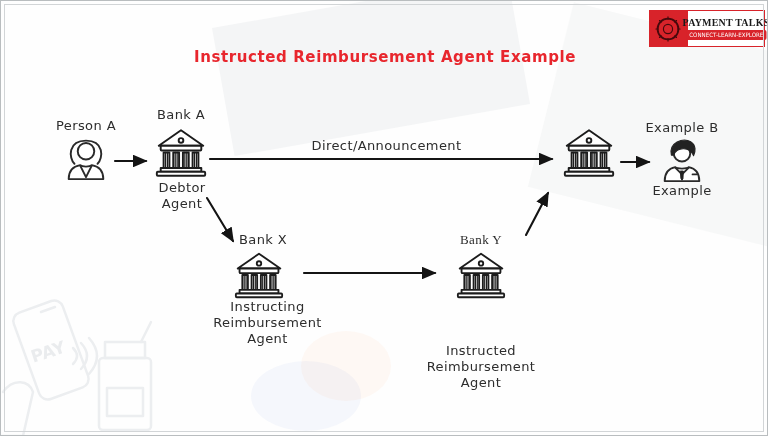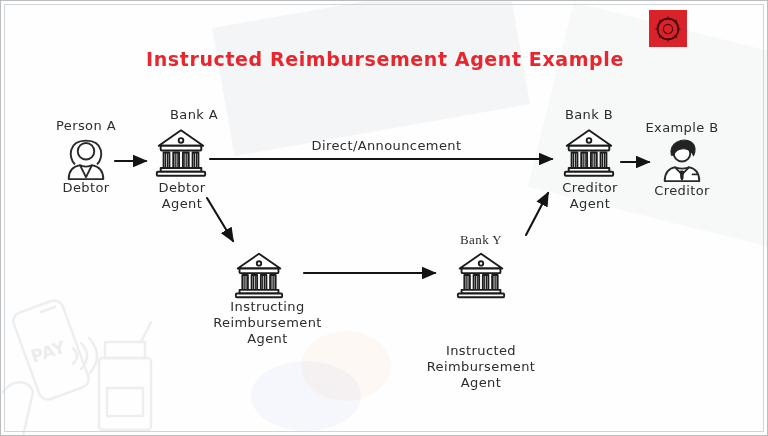--- a/index.html
+++ b/index.html
@@ -6,21 +6,21 @@
   .canvas{
     position:relative;width:768px;height:436px;background:#fefefe;
     font-family:"DejaVu Sans","Liberation Sans",sans-serif;overflow:hidden;
     box-sizing:border-box;border:1px solid #b9bdbf;
   }
   .frame{position:absolute;inset:3px;border:1.5px solid #d2d5d7;pointer-events:none;z-index:5;}
   .bg-wash{position:absolute;pointer-events:none;z-index:0;}
   .wm-svg{position:absolute;left:0;top:295px;z-index:0;}
   .title{
     position:absolute;top:47px;left:0;width:768px;text-align:center;
-    font-size:19px;font-weight:bold;color:#e8262d;letter-spacing:.6px;z-index:3;
+    font-size:15px;font-weight:bold;color:#e8262d;letter-spacing:.6px;z-index:3;
   }
   .arrows{position:absolute;inset:0;z-index:2;}
   .node-label{
     position:absolute;text-align:center;font-size:13px;color:#2d2d2d;
     letter-spacing:.4px;line-height:1.22;z-index:3;
   }
   .icon-box{position:absolute;z-index:3;}
   .icon-box svg{display:block;width:100%;height:100%;}
   
   .logo{position:absolute;left:648px;top:9px;height:37px;display:flex;z-index:4;}
@@ -77,20 +77,24 @@
             <path d="M18 29.5 v3"></path>
             <path d="M3.5 18 h3"></path>
             <path d="M29.5 18 h3"></path>
           <path d="M7.8 7.8 l2.1 2.1"></path>
             <path d="M26.1 26.1 l2.1 2.1"></path>
           <path d="M28.2 7.8 l-2.1 2.1"></path>
             <path d="M9.9 26.1 l-2.1 2.1"></path>
         </g>
       </svg>
     </div>
+    <div class="logo-panel">
+      <div class="logo-brand">PAYMENT TALKS</div>
+      <div class="logo-tagline">CONNECT-LEARN-EXPLORE</div>
+    </div>
   </div>
 
   <div class="title">Instructed Reimbursement Agent Example</div>
 
   <svg class="arrows" width="768" height="436" viewBox="0 0 768 436">
     <defs>
       <marker id="ah" markerWidth="7" markerHeight="6" refX="6.2" refY="3" orient="auto">
         <path d="M0 0 L7 3 L0 6 Z" fill="#141414"></path>
       </marker>
     </defs>
@@ -110,41 +114,41 @@
   <div class="icon-box" style="left:60px;top:131px;width:50px;height:50px;">
     <svg viewBox="0 0 52 50">
       <g stroke="#2a2a2a" stroke-width="2" fill="#ffffff" stroke-linecap="round" stroke-linejoin="round">
         <path d="M14 32 C8 26 7 8 26 8 C45 8 44 26 38 32"></path>
         <circle cx="26" cy="19" r="8.6"></circle>
         <path d="M8 48 C8 38 14 34.5 20 33.5 C22 35.5 30 35.5 32 33.5 C38 34.5 44 38 44 48 Z"></path>
         <path d="M20 34 L26 46 L32 34" fill="none"></path>
       </g>
     </svg>
   </div>
-  <div class="node-label" style="left:40px;top:179px;width:90px;">Debtor</div>
-
-  <div class="node-label" style="left:148px;top:106px;width:90px;">Bank A</div>
+
+  <div class="node-label" style="left:135px;top:106px;width:90px;">Bank A</div>
   <div class="icon-box" style="left:151px;top:125px;width:58px;height:53px;">
     <svg viewBox="0 0 60 54">
       <g stroke="#1c1c1c" stroke-width="2" fill="#ffffff" stroke-linecap="round" stroke-linejoin="round">
         <path d="M7 20 L30 4 L53 20 Z"></path>
         <circle cx="30" cy="14.5" r="2.4"></circle>
         <rect x="9" y="20" width="42" height="5" rx="1"></rect>
         <rect x="12" y="27" width="6" height="16"></rect>
           <rect x="22" y="27" width="6" height="16"></rect>
         <rect x="32" y="27" width="6" height="16"></rect>
           <rect x="42" y="27" width="6" height="16"></rect>
         <path d="M14 27 V43 M16 27 V43 M24 27 V43 M26 27 V43 M34 27 V43 M36 27 V43 M44 27 V43 M46 27 V43" stroke-width="1.3"></path>
         <rect x="9" y="43" width="42" height="4"></rect>
         <rect x="5" y="47" width="50" height="4" rx="1"></rect>
       </g>
     </svg>
   </div>
   <div class="node-label" style="left:145px;top:179px;width:72px;">Debtor Agent</div>
 
+  <div class="node-label" style="left:217px;top:231px;width:90px;">Bank X</div>
   <div class="icon-box" style="left:229px;top:249px;width:58px;height:50px;">
     <svg viewBox="0 0 60 54">
       <g stroke="#1c1c1c" stroke-width="2" fill="#ffffff" stroke-linecap="round" stroke-linejoin="round">
         <path d="M7 20 L30 4 L53 20 Z"></path>
         <circle cx="30" cy="14.5" r="2.4"></circle>
         <rect x="9" y="20" width="42" height="5" rx="1"></rect>
         <rect x="12" y="27" width="6" height="16"></rect>
           <rect x="22" y="27" width="6" height="16"></rect>
         <rect x="32" y="27" width="6" height="16"></rect>
           <rect x="42" y="27" width="6" height="16"></rect>
@@ -168,47 +172,45 @@
         <rect x="32" y="27" width="6" height="16"></rect>
           <rect x="42" y="27" width="6" height="16"></rect>
         <path d="M14 27 V43 M16 27 V43 M24 27 V43 M26 27 V43 M34 27 V43 M36 27 V43 M44 27 V43 M46 27 V43" stroke-width="1.3"></path>
         <rect x="9" y="43" width="42" height="4"></rect>
         <rect x="5" y="47" width="50" height="4" rx="1"></rect>
       </g>
     </svg>
   </div>
   <div class="node-label" style="left:421px;top:298px;width:118px;margin-top:44px;">Instructed Reimbursement Agent</div>
 
-  <div class="node-label" style="left:543px;top:106px;width:90px;">Bank B</div>
   <div class="icon-box" style="left:559px;top:125px;width:58px;height:53px;">
     <svg viewBox="0 0 60 54">
       <g stroke="#1c1c1c" stroke-width="2" fill="#ffffff" stroke-linecap="round" stroke-linejoin="round">
         <path d="M7 20 L30 4 L53 20 Z"></path>
         <circle cx="30" cy="14.5" r="2.4"></circle>
         <rect x="9" y="20" width="42" height="5" rx="1"></rect>
         <rect x="12" y="27" width="6" height="16"></rect>
           <rect x="22" y="27" width="6" height="16"></rect>
         <rect x="32" y="27" width="6" height="16"></rect>
           <rect x="42" y="27" width="6" height="16"></rect>
         <path d="M14 27 V43 M16 27 V43 M24 27 V43 M26 27 V43 M34 27 V43 M36 27 V43 M44 27 V43 M46 27 V43" stroke-width="1.3"></path>
         <rect x="9" y="43" width="42" height="4"></rect>
         <rect x="5" y="47" width="50" height="4" rx="1"></rect>
       </g>
     </svg>
   </div>
-  <div class="node-label" style="left:552px;top:179px;width:74px;">Creditor Agent</div>
 
   <div class="node-label" style="left:636px;top:119px;width:90px;">Example B</div>
   <div class="icon-box" style="left:656px;top:133px;width:50px;height:50px;">
     <svg viewBox="0 0 52 50">
       <g stroke="#2a2a2a" stroke-width="2" fill="#ffffff" stroke-linecap="round" stroke-linejoin="round">
         <circle cx="26" cy="19" r="8.6"></circle>
         <path d="M15 21 C12 8 27 2.5 35 7 C41 10.5 40 18 38 21.5 C34.5 12.5 21.5 11.5 17 21 Z" fill="#222222" stroke="#222222" stroke-width="1.2"></path>
         <path d="M8 48 C8 38 14 34.5 19 33.5 C21 35.5 31 35.5 33 33.5 C38 34.5 44 38 44 48 Z"></path>
         <path d="M19 34 L26 41 L33 34" fill="none"></path>
         <path d="M24.6 37.5 h2.8 l-0.4 8 l-1 1.6 l-1-1.6 Z" fill="#222222" stroke="#222222" stroke-width="1"></path>
         <path d="M37 41 h4" fill="none"></path>
       </g>
     </svg>
   </div>
-  <div class="node-label" style="left:636px;top:182px;width:90px;">Creditor</div>
+  <div class="node-label" style="left:636px;top:182px;width:90px;">Example</div>
 
 </div>
 
 </body></html>

